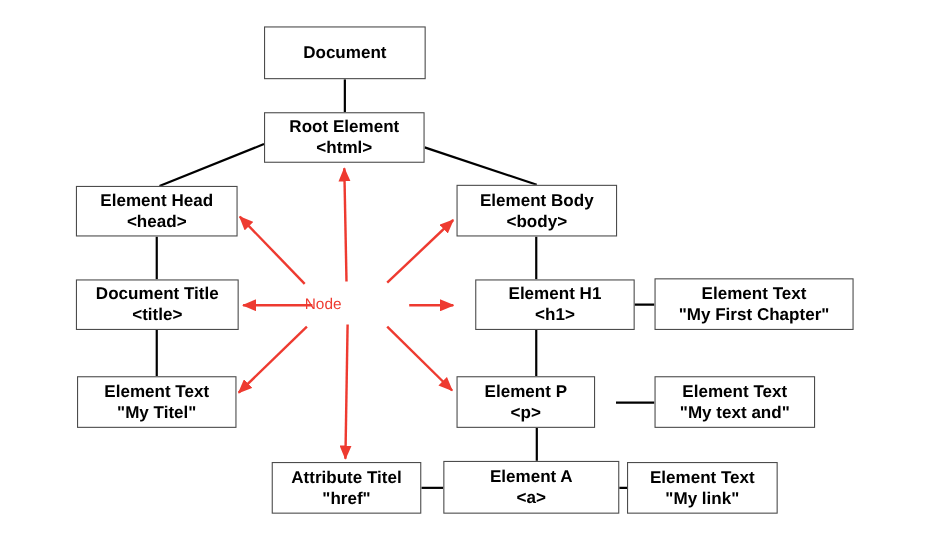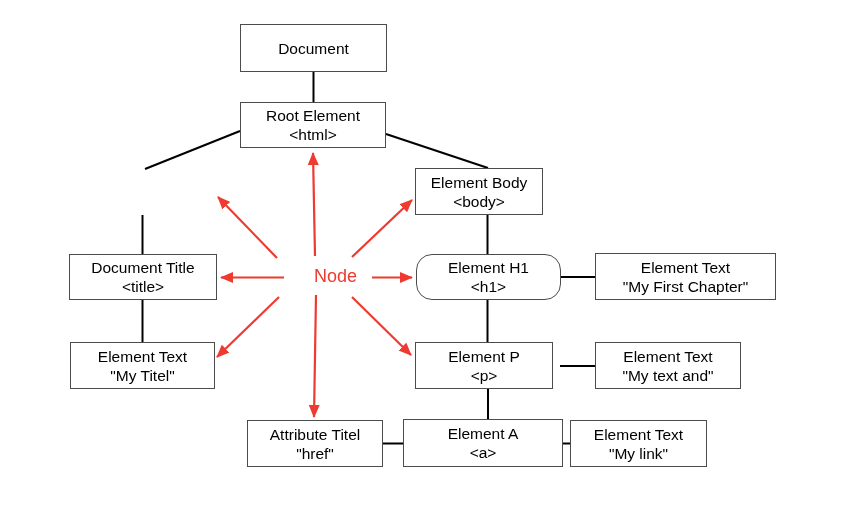--- a/index.html
+++ b/index.html
@@ -41,43 +41,43 @@
     border: 1.5px solid var(--box-border, #4c4c4c);
     display: flex;
     flex-direction: column;
     align-items: center;
     justify-content: center;
     text-align: center;
     font-size: 15.5px;
     line-height: 19px;
     color: #000000;
   }
-  .box span { display: block; white-space: nowrap; }
+  .box span { display: block; white-space: nowrap; font-weight: bold; }
 
   .b-document  { left:240px; top:24px;  width:147px; height:48px; }
   .b-root      { left:240px; top:102px; width:146px; height:46px; }
   .b-head      { left:69px;  top:169px; width:147px; height:46px; }
   .b-title     { left:69px;  top:254px; width:148px; height:46px; }
   .b-text-title{ left:70px;  top:342px; width:145px; height:47px; }
-  .b-body      { left:415px; top:168px; width:128px; height:47px; }
-  .b-h1        { left:416px; top:254px; width:145px; height:46px;border-radius:16px; }
+  .b-body      { left:415px; top:168px; width:146px; height:47px; }
+  .b-h1        { left:432px; top:254px; width:145px; height:46px; }
   .b-text-h1   { left:595px; top:253px; width:181px; height:47px; }
-  .b-p         { left:415px; top:342px; width:138px; height:47px; }
+  .b-p         { left:415px; top:342px; width:126px; height:47px; }
   .b-text-p    { left:595px; top:342px; width:146px; height:47px; }
   .b-attr-href { left:247px; top:420px; width:136px; height:47px; }
   .b-a         { left:403px; top:419px; width:160px; height:48px; }
   .b-text-a    { left:570px; top:420px; width:137px; height:47px; }
 
   #node-label {
     position: absolute;
     left: 277px;
     top: 266px;
     width: 80px;
-    text-align: right;
-    font-size: 18px;
+    text-align: left;
+    font-size: 14px;
     line-height: 21px;
     color: var(--accent, #ee3a30);
   }
 </style>
 </head>
 <body>
 
 <div id="stage">
 
   <svg id="wires" viewBox="0 0 841 506" xmlns="http://www.w3.org/2000/svg">
@@ -112,20 +112,24 @@
 
   <div class="box b-document">
     <span>Document</span>
   </div>
 
   <div class="box b-root">
     <span>Root Element</span>
     <span>&lt;html&gt;</span>
   </div>
 
+  <div class="box b-head">
+    <span>Element Head</span>
+    <span>&lt;head&gt;</span>
+  </div>
 
   <div class="box b-title">
     <span>Document Title</span>
     <span>&lt;title&gt;</span>
   </div>
 
   <div class="box b-text-title">
     <span>Element Text</span>
     <span>"My Titel"</span>
   </div>

